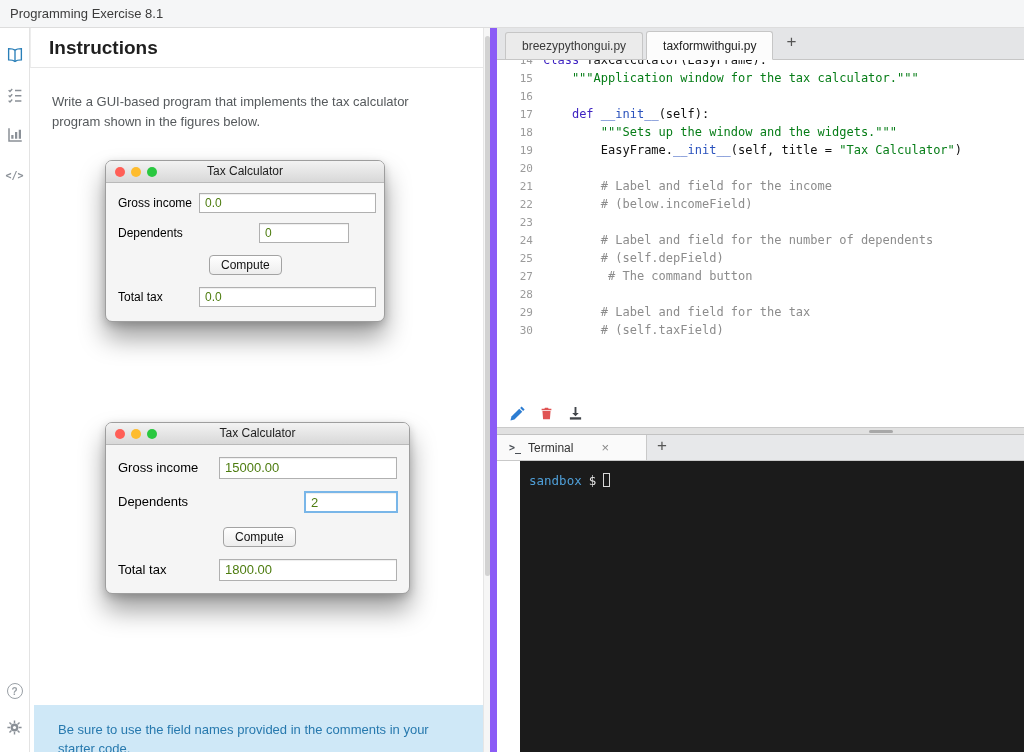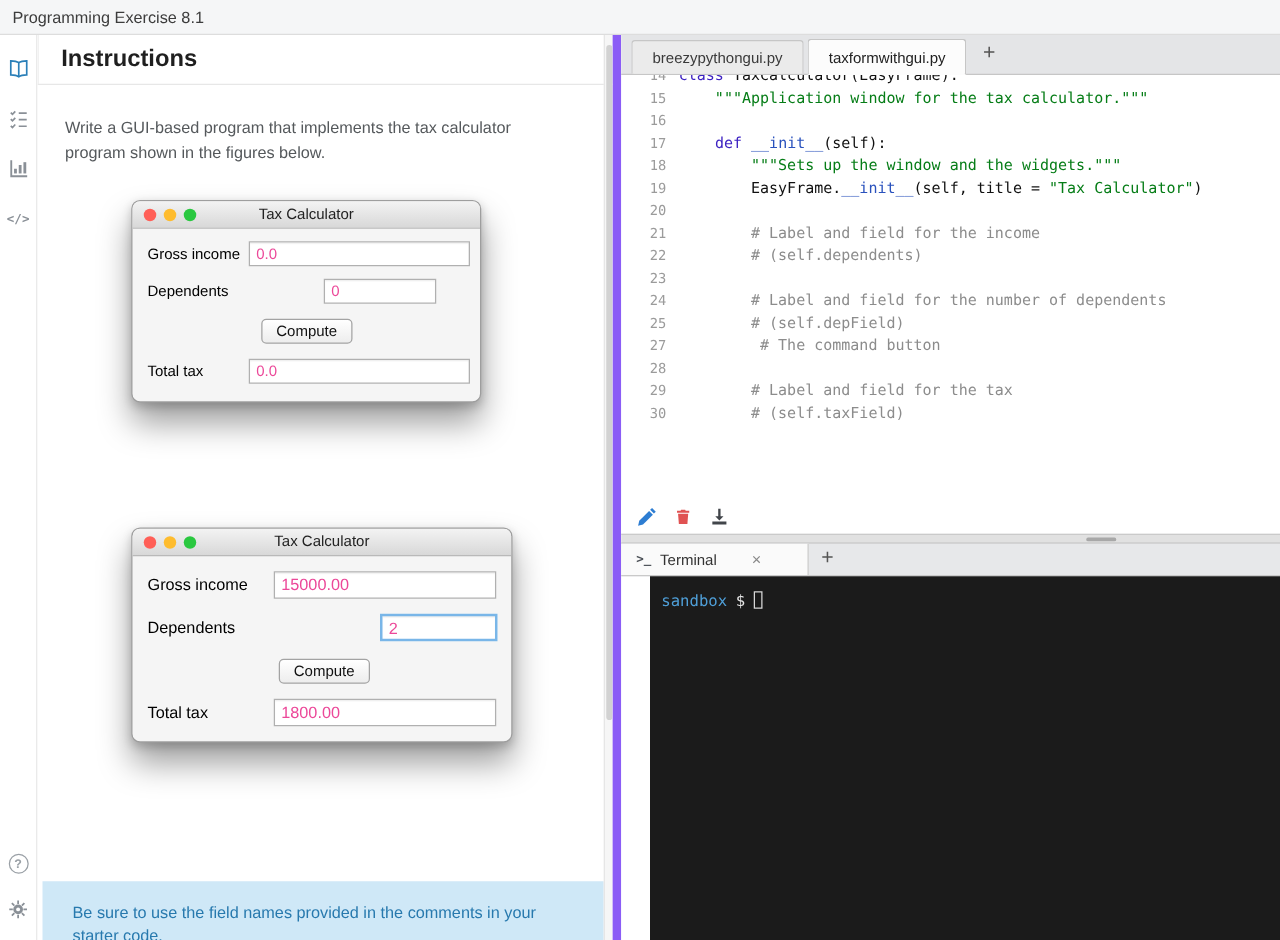--- a/index.html
+++ b/index.html
@@ -59,21 +59,21 @@
   .dot.green { background:#2ac840; }
   .wtitle { display:block; text-align:center; font-size:12px; line-height:21px; color:#222; }
   .wbody { position:relative; }
   .fig1 .wbody { height:138px; }
   .fig2 .wbody { height:148px; }
   .wrow { position:absolute; left:0; right:0; }
   .wlabel { position:absolute; left:12px; color:#000; }
   .fig1 .wlabel { font-size:12px; line-height:20px; }
   .fig2 .wlabel { font-size:13px; line-height:22px; }
   .wfield {
-    position:absolute; background:#fff; border:1px solid #b0b0b0; color:#ec4899;
+    position:absolute; background:#fff; border:1px solid #b0b0b0; color:#4d7c0f;
     padding-left:5px; box-shadow:inset 0 1px 1px rgba(0,0,0,.07);
   }
   .fig1 .wfield { height:20px; font-size:12px; line-height:18px; }
   .fig2 .wfield { height:22px; font-size:13px; line-height:20px; }
   .fig1 .r1 { top:10px; } .fig1 .r2 { top:40px; } .fig1 .r3 { top:72px; } .fig1 .r4 { top:104px; }
   .fig2 .r1 { top:12px; } .fig2 .r2 { top:46px; } .fig2 .r3 { top:82px; } .fig2 .r4 { top:114px; }
   .fig1 .f-income, .fig1 .f-tax { left:93px; width:177px; }
   .fig1 .f-dep { left:153px; width:90px; }
   .fig2 .f-income, .fig2 .f-tax { left:113px; width:178px; }
   .fig2 .f-dep { left:198px; width:94px; border:2px solid #79b6e8; }
@@ -297,21 +297,21 @@
     <div class="editor">
       <div id="code-lines">
           <div class="cl"><span class="g">14</span><span class="c"><span class="tok-kw">class</span><span class="tok-pl"> TaxCalculator(EasyFrame):</span></span></div>
           <div class="cl"><span class="g">15</span><span class="c"><span class="tok-str">    """Application window for the tax calculator."""</span></span></div>
           <div class="cl"><span class="g">16</span><span class="c"></span></div>
           <div class="cl"><span class="g">17</span><span class="c"><span class="tok-pl">    </span><span class="tok-kw">def</span><span class="tok-pl"> </span><span class="tok-fn">__init__</span><span class="tok-pl">(self):</span></span></div>
           <div class="cl"><span class="g">18</span><span class="c"><span class="tok-str">        """Sets up the window and the widgets."""</span></span></div>
           <div class="cl"><span class="g">19</span><span class="c"><span class="tok-pl">        EasyFrame.</span><span class="tok-fn">__init__</span><span class="tok-pl">(self, title = </span><span class="tok-str">"Tax Calculator"</span><span class="tok-pl">)</span></span></div>
           <div class="cl"><span class="g">20</span><span class="c"></span></div>
           <div class="cl"><span class="g">21</span><span class="c"><span class="tok-com">        # Label and field for the income</span></span></div>
-          <div class="cl"><span class="g">22</span><span class="c"><span class="tok-com">        # (self.dependents)</span></span></div>
+          <div class="cl"><span class="g">22</span><span class="c"><span class="tok-com">        # (below.incomeField)</span></span></div>
           <div class="cl"><span class="g">23</span><span class="c"></span></div>
           <div class="cl"><span class="g">24</span><span class="c"><span class="tok-com">        # Label and field for the number of dependents</span></span></div>
           <div class="cl"><span class="g">25</span><span class="c"><span class="tok-com">        # (self.depField)</span></span></div>
           <div class="cl"><span class="g">27</span><span class="c"><span class="tok-com">         # The command button</span></span></div>
           <div class="cl"><span class="g">28</span><span class="c"></span></div>
           <div class="cl"><span class="g">29</span><span class="c"><span class="tok-com">        # Label and field for the tax</span></span></div>
           <div class="cl"><span class="g">30</span><span class="c"><span class="tok-com">        # (self.taxField)</span></span></div>
         </div>
       <div class="ed-scroll-thumb"></div>
     </div>

